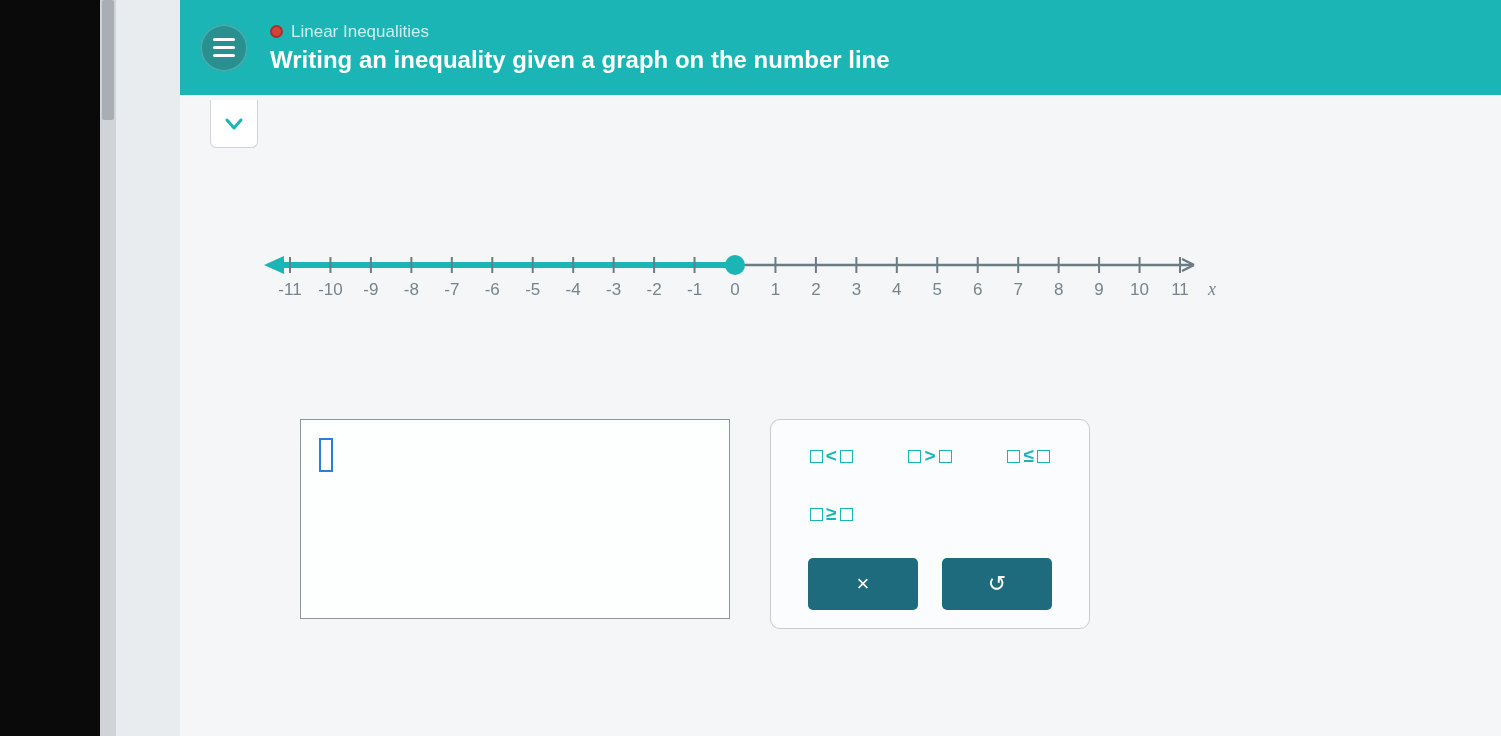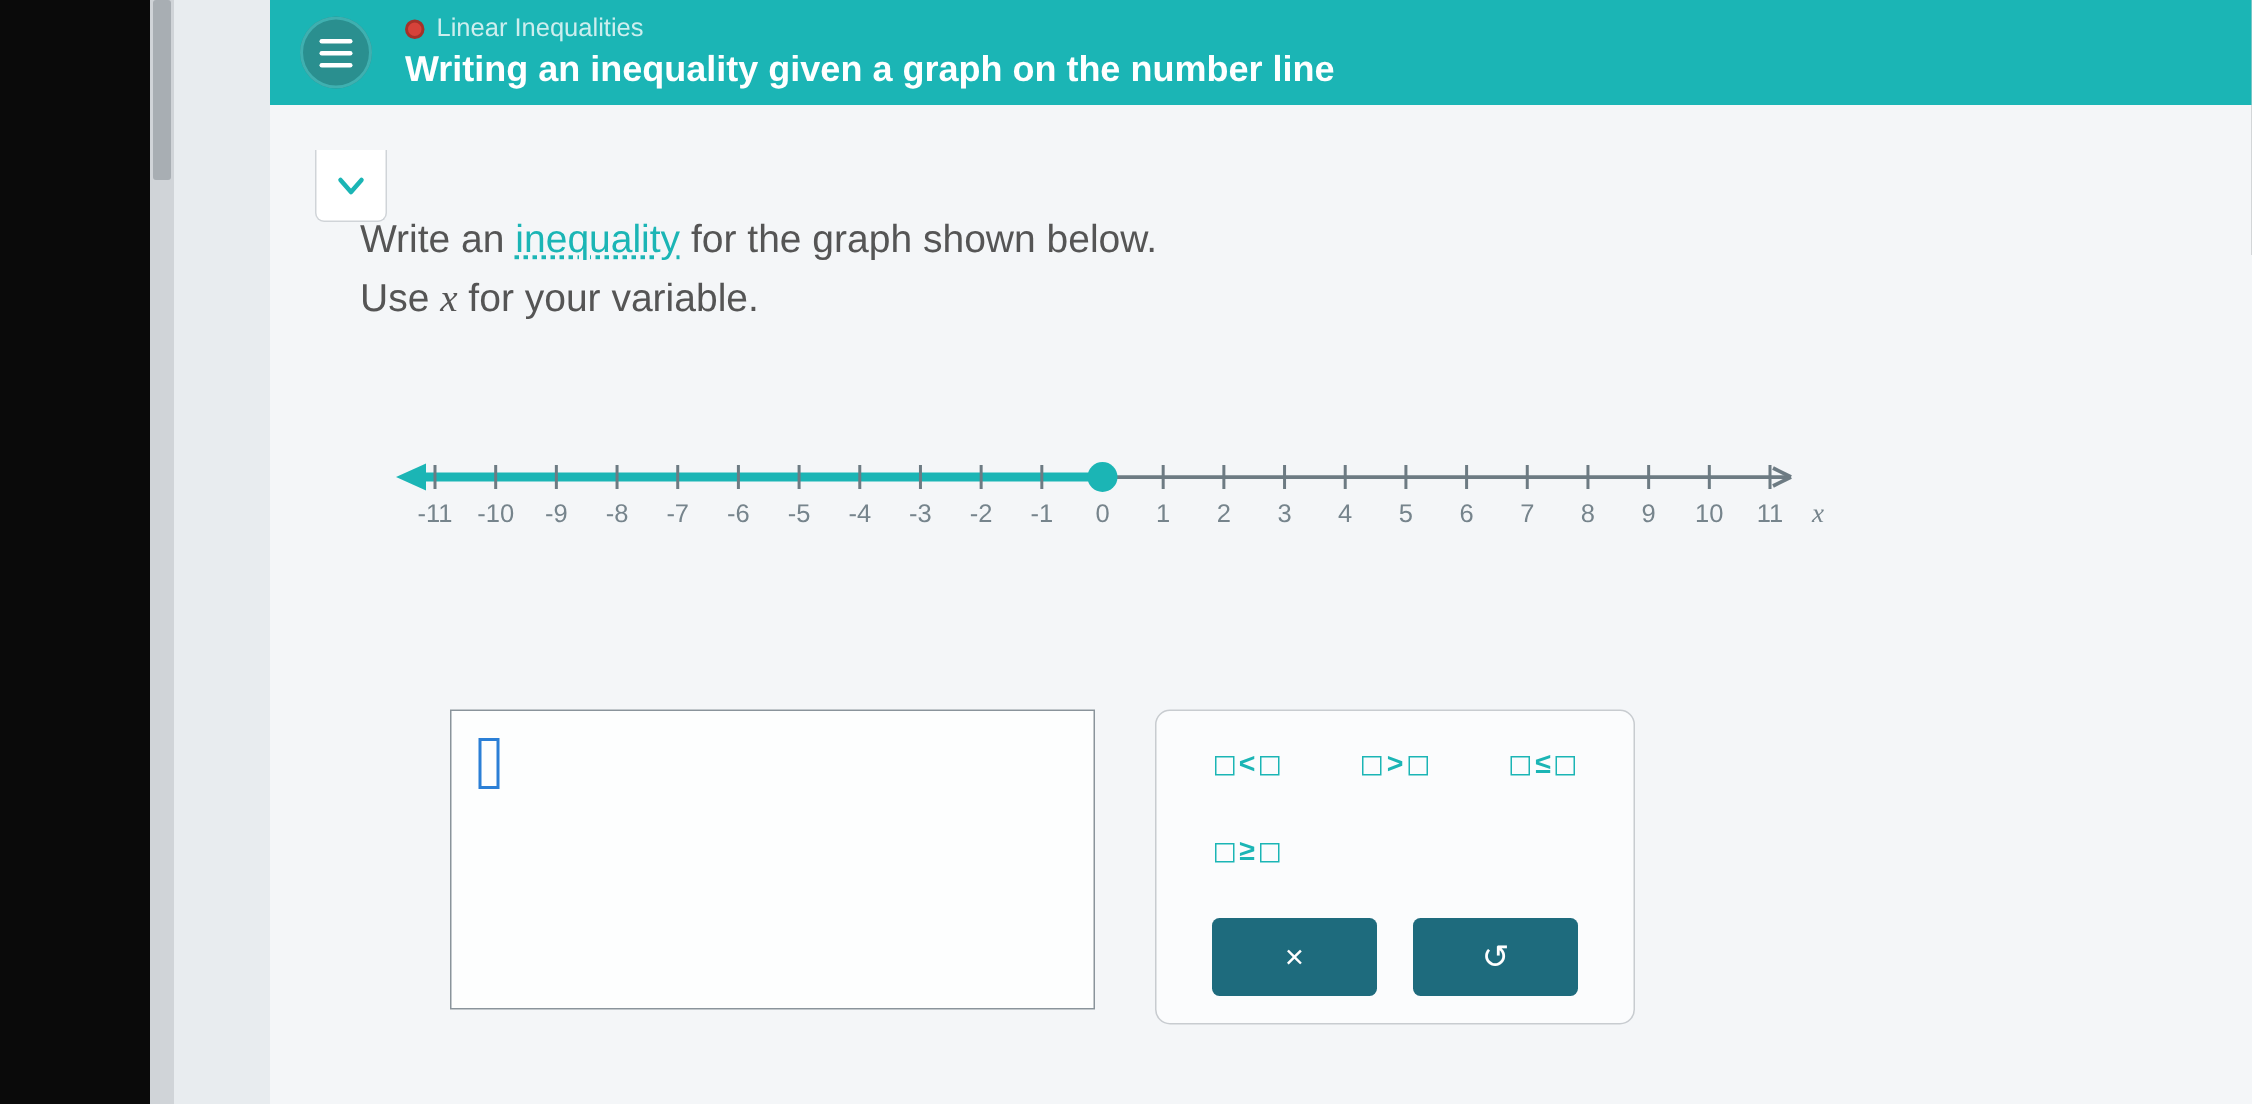--- a/index.html
+++ b/index.html
@@ -29,21 +29,21 @@
     background: #a8aeb3;
     border-radius: 2px;
   }
   .content {
     position: absolute;
     left: 80px; top: 0; right: 0; bottom: 0;
     background: #f4f6f8;
   }
   .header {
     background: #1bb5b5;
-    height: 70px;
+    height: 95px;
     display: flex;
     align-items: center;
     padding-left: 20px;
     gap: 22px;
   }
   .menu-btn {
     width: 48px; height: 48px;
     border-radius: 50%;
     background: #2a8f8f;
     display: flex;
@@ -199,28 +199,20 @@
       </div>
     </div>
 
     <div class="tab-notch">
       <svg width="20" height="20" viewBox="0 0 20 20">
         <path d="M3 6 L10 14 L17 6" fill="none" stroke="#1bb5b5" stroke-width="3" stroke-linecap="round" stroke-linejoin="round"></path>
       </svg>
     </div>
 
     <div class="body">
-      <div class="prompt">
-        <div>
-          <span>Write an </span><span class="link">inequality</span><span> for the graph shown below.</span>
-        </div>
-        <div>
-          <span>Use </span><span class="var">x</span><span> for your variable.</span>
-        </div>
-      </div>
 
       <div class="numberline-wrap">
         <svg class="numberline" id="nl-svg" viewBox="0 0 960 80">
             <line x1="16" y1="20" x2="934" y2="20" class="nl-axis"></line>
             <path d="M 934 20 l -12 -6 m 12 6 l -12 6" stroke="#6d7b83" stroke-width="2.5" fill="none"></path>
             <line x1="16" y1="20" x2="475" y2="20" class="nl-ray"></line>
             <polygon points="4,20 24,11 24,29" class="nl-arrowhead"></polygon>
             <line x1="30" y1="12" x2="30" y2="28" class="nl-tick"></line>
             <text x="30" y="50" class="nl-label">-11</text>
             <line x1="70.45454545454545" y1="12" x2="70.45454545454545" y2="28" class="nl-tick"></line>

